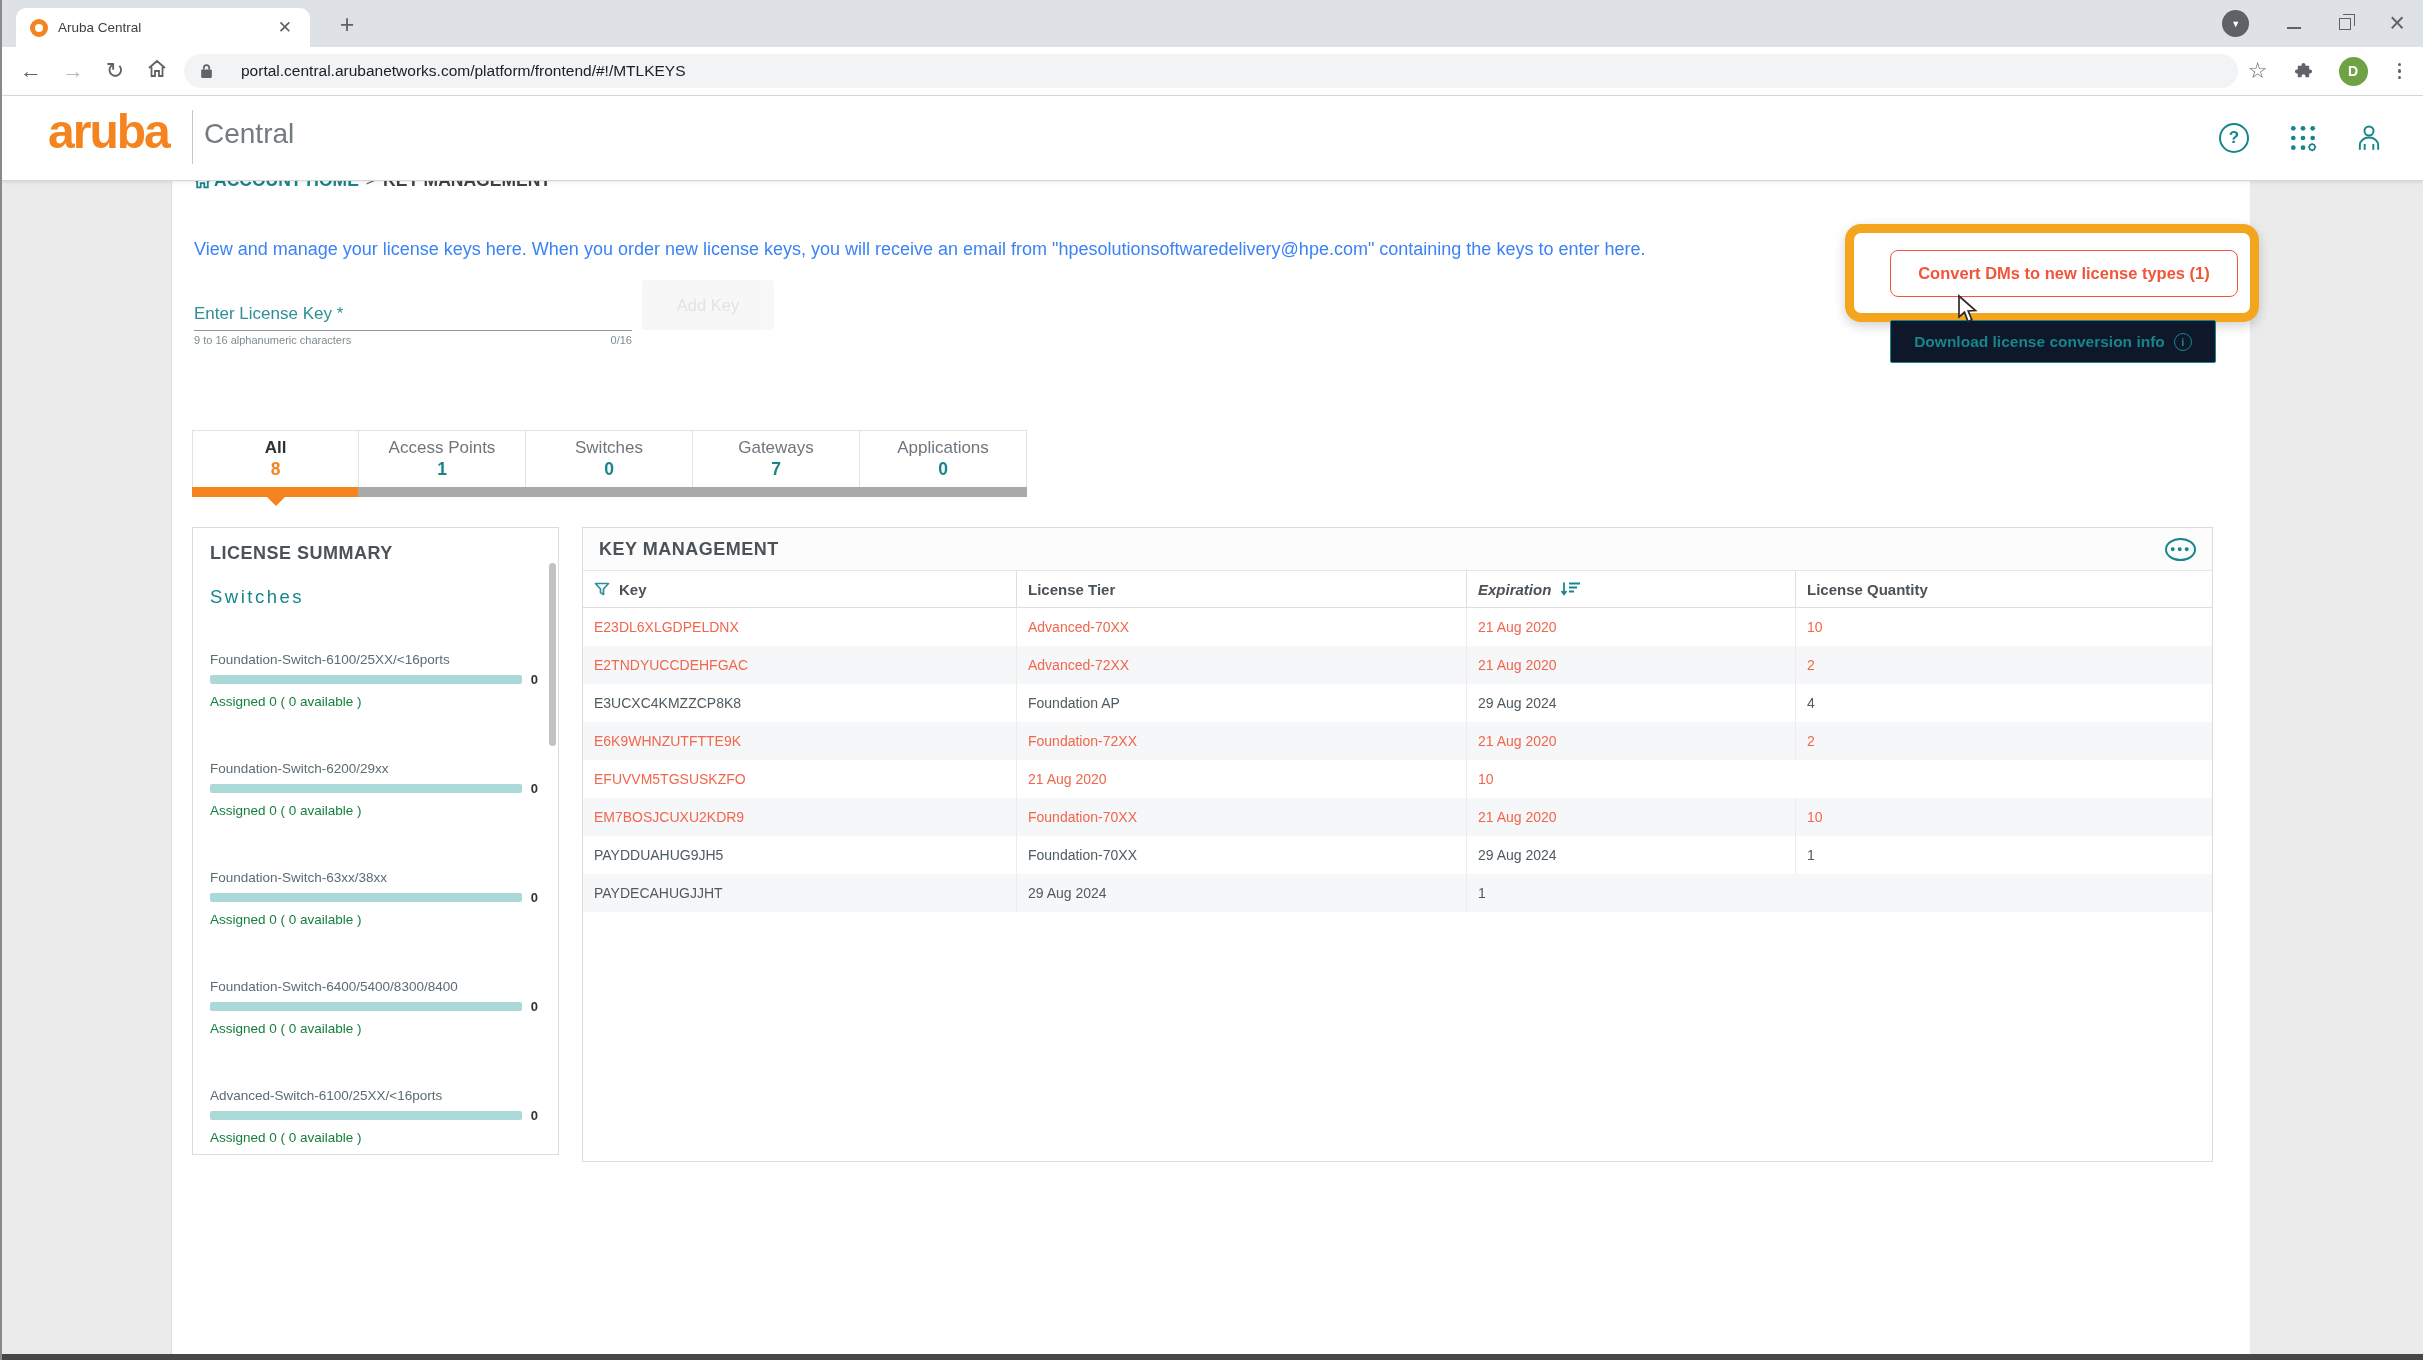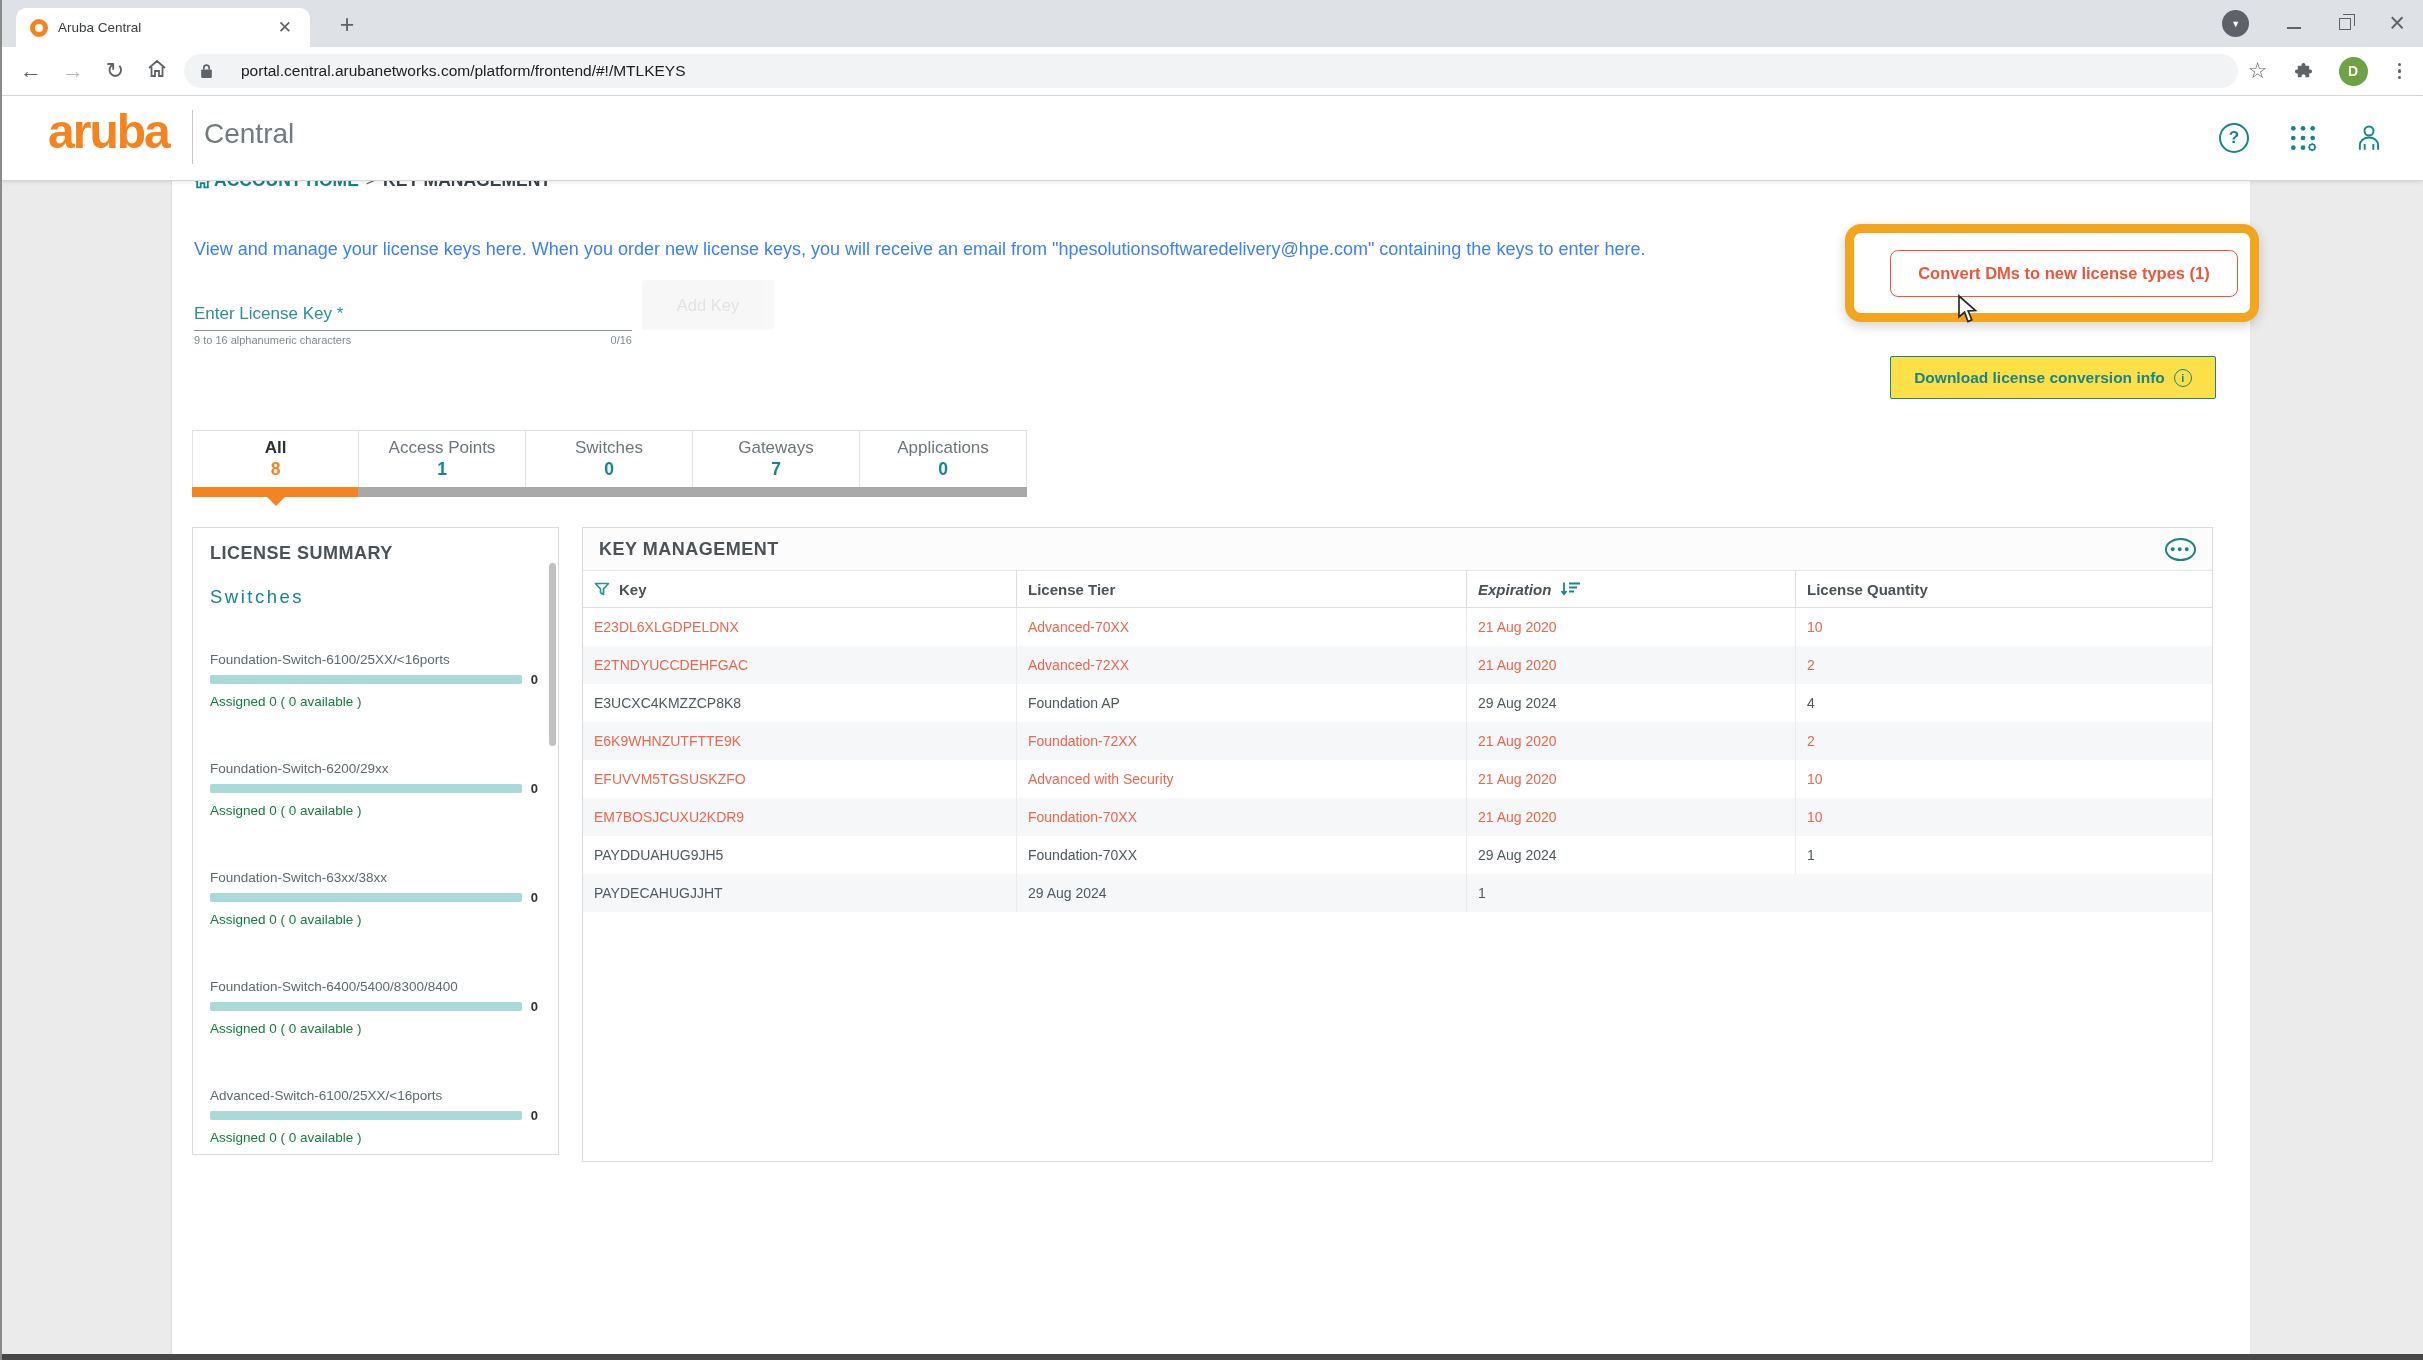--- a/index.html
+++ b/index.html
@@ -65,23 +65,23 @@
   .license-input::placeholder { color:#2e8f96; opacity:1; }
   .form-meta { display:flex; justify-content:space-between; margin-top:3px; font-size:11px; color:#7f8b91; }
   .add-key-btn { position:absolute; left:640px; top:280px; width:132px; height:50px; background:#f2f2f2;
     border:none; border-radius:3px; color:#c8ccd1; font-size:16.5px; opacity:.55; font-family:"Liberation Sans", sans-serif; }
   
   .callout { position:absolute; left:1843px; top:224px; width:414px; height:98px; border:9px solid #f3a61d;
     border-radius:16px; background:#fff; box-shadow:0 4px 12px rgba(0,0,0,.18); }
   .convert-btn { position:absolute; left:1888px; top:250px; width:348px; height:47px; background:#fff;
     border:1.5px solid #f2543a; color:#f2543a; font-weight:bold; font-size:16.5px; border-radius:8px;
     font-family:"Liberation Sans", sans-serif; }
-  .download-btn { position:absolute; left:1888px; top:320px; width:326px; height:43px; background:#fde047;
+  .download-btn { position:absolute; left:1888px; top:320px; width:326px; height:43px; background:#0f172a;
     border:1px solid #17858a; color:#17858a; font-weight:bold; font-size:15.5px; border-radius:2px;
-    display:flex; align-items:center; justify-content:center; gap:9px; font-family:"Liberation Sans", sans-serif;margin-top:36px; }
+    display:flex; align-items:center; justify-content:center; gap:9px; font-family:"Liberation Sans", sans-serif; }
   .info-icon { width:18px; height:18px; border:1.7px solid #17858a; border-radius:50%; font-size:11px;
     font-weight:bold; display:inline-flex; align-items:center; justify-content:center; color:#17858a; }
   .mouse-cursor { position:absolute; left:1952px; top:294px; z-index:9; }
   
   .tabs { position:absolute; left:190px; top:430px; display:flex; }
   .tab { width:167px; }
   .tab-box { height:57px; background:#fff; border:1px solid #e2e2e2; border-bottom:none; margin-left:-1px;
     display:flex; flex-direction:column; align-items:center; justify-content:center; gap:1px; }
   .tab:first-child .tab-box { margin-left:0; }
   .tab-label { font-size:17px; color:#6e757c; }
@@ -388,21 +388,20 @@
 
   <div class="km-row expired">
     <div class="td">E6K9WHNZUTFTTE9K</div>
     <div class="td">Foundation-72XX</div>
     <div class="td">21 Aug 2020</div>
     <div class="td">2</div>
   </div>
 
   <div class="km-row expired">
     <div class="td">EFUVVM5TGSUSKZFO</div>
-    <div class="td">Advanced with Security</div>
     <div class="td">21 Aug 2020</div>
     <div class="td">10</div>
   </div>
 
   <div class="km-row expired">
     <div class="td">EM7BOSJCUXU2KDR9</div>
     <div class="td">Foundation-70XX</div>
     <div class="td">21 Aug 2020</div>
     <div class="td">10</div>
   </div>

